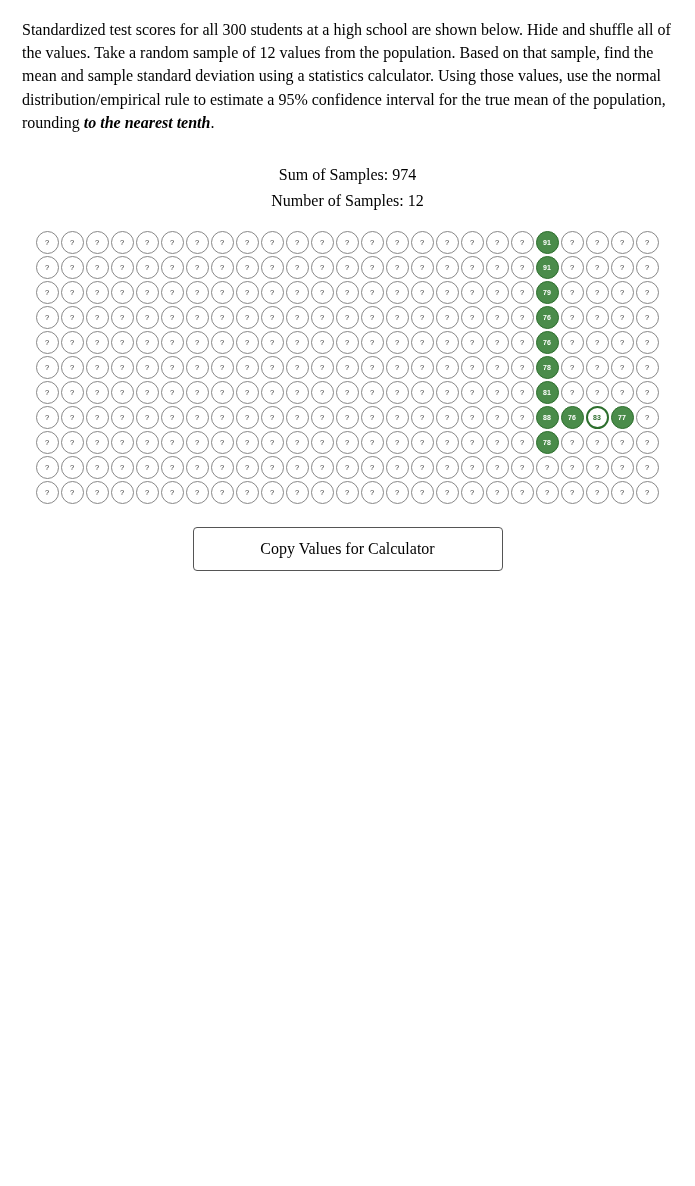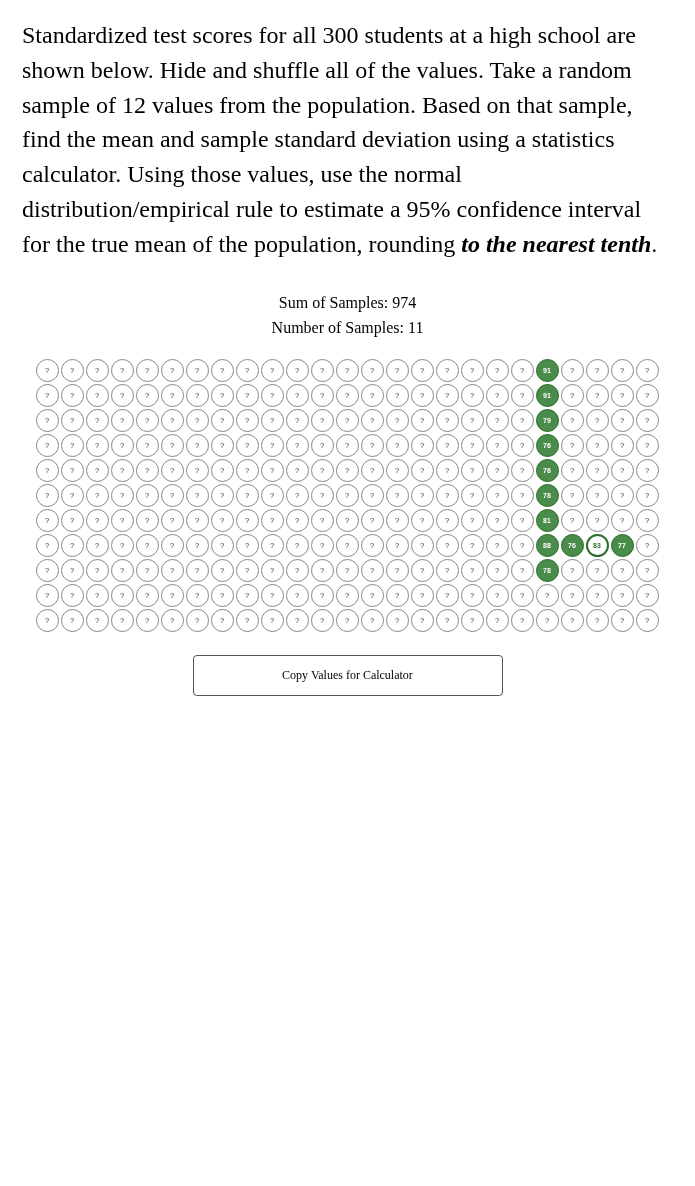--- a/index.html
+++ b/index.html
@@ -7,21 +7,21 @@
       width: 695px;
       min-height: 1186px;
       background: #fff;
       font-family: Georgia, 'Times New Roman', serif;
       color: #000;
     }
     .main-content {
       padding: 18px 22px 20px 22px;
     }
     .description {
-      font-size: 24px;
+      font-size: 16px;
       line-height: 1.45;
       margin-bottom: 28px;
     }
     .description em {
       font-style: italic;
       font-weight: bold;
     }
     .stats-summary {
       text-align: center;
       font-size: 16px;
@@ -72,21 +72,21 @@
       flex-direction: column;
       align-items: center;
       gap: 10px;
       margin-top: 10px;
     }
     .action-button {
       width: 310px;
       padding: 12px 20px;
       border: 1.5px solid #555;
       background: #fff;
-      font-size: 12px;
+      font-size: 16px;
       font-family: Georgia, serif;
       color: #000;
       cursor: pointer;
       text-align: center;
       border-radius: 4px;
     }
   </style>
 </head>
 <body>
 
@@ -95,21 +95,21 @@
     Standardized test scores for all 300 students at a high school are shown below. Hide and shuffle all of the values. Take a random sample of 12 values from the population. Based on that sample, find the mean and sample standard deviation using a statistics calculator. Using those values, use the normal distribution/empirical rule to estimate a 95% confidence interval for the true mean of the population, rounding <em>to the nearest tenth</em>.
   </p>
 
   <div class="stats-summary">
     <div>
       <span>Sum of Samples:</span>
       <span>974</span>
     </div>
     <div>
       <span>Number of Samples:</span>
-      <span>11</span>
+      <span>12</span>
     </div>
   </div>
 
   <div class="grid-container">
     <div class="circles-grid" id="circles-grid">
 
     <div class="circle">?</div>
         <div class="circle">?</div>
         <div class="circle">?</div>
         <div class="circle">?</div>

